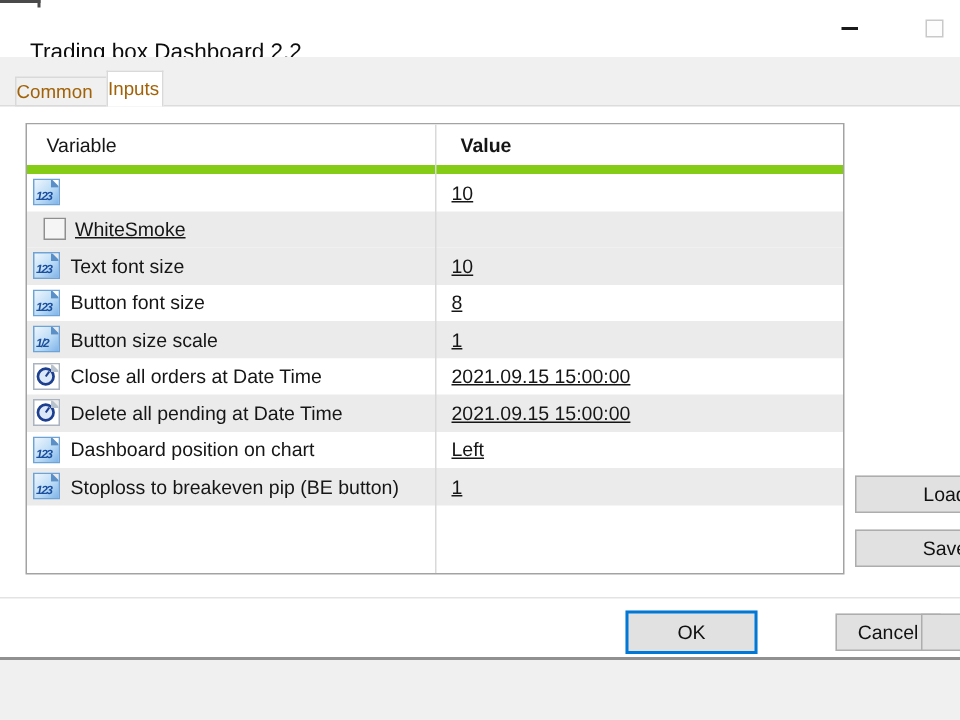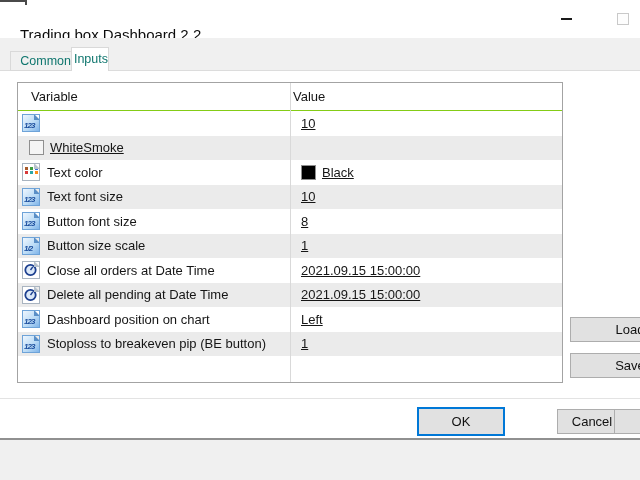--- a/index.html
+++ b/index.html
@@ -10,30 +10,30 @@
   }
   .dialog{position:absolute;left:0;top:0;width:640px;height:440px;background:#ffffff;}
   .stray-h{position:absolute;left:0;top:0;width:27px;height:2px;background:#4a4a4a;}
   .stray-v{position:absolute;left:25px;top:0;width:2px;height:5px;background:#4a4a4a;}
   .title-text{position:absolute;left:20px;top:26px;font-size:15px;color:#0c0c0c;white-space:nowrap;}
   .min-dash{position:absolute;left:561px;top:18px;width:11px;height:2px;background:#1a1a1a;cursor:default;}
   .max-box{position:absolute;left:617px;top:13px;width:10px;height:10px;border:1px solid #c9c9c9;background:#fdfdfd;}
   .tabstrip{position:absolute;left:0;top:38px;width:640px;height:32px;background:#f0f0f0;}
   .pane-top-line{position:absolute;left:0;top:70px;width:640px;height:1px;background:#dcdcdc;}
   .page-bottom-line{position:absolute;left:0;top:398px;width:640px;height:1px;background:#e3e3e3;}
-  .tab{position:absolute;font-size:12.5px;color:#0f766e;text-align:right;box-sizing:border-box;cursor:default;}
+  .tab{position:absolute;font-size:12.5px;color:#a16207;text-align:left;box-sizing:border-box;cursor:default;}
   .tab-common{left:10px;top:51px;width:62px;height:20px;line-height:19px;background:#f0f0f0;border:1px solid #d9d9d9;}
   .tab-inputs{left:71px;top:47px;width:38px;height:24px;line-height:23px;background:#ffffff;
     border:1px solid #d9d9d9;border-bottom:none;z-index:3;}
   .ptable{position:absolute;left:17px;top:82px;width:546px;height:301px;background:#fff;
     border:1px solid #a3a3a3;box-sizing:border-box;font-size:13px;color:#161616;}
   .col-divider{position:absolute;left:272px;top:0;bottom:0;width:1px;background:#d9d9d9;z-index:2;}
-  .thead{display:flex;height:27px;align-items:center;border-bottom:1px solid #84cc16;background:#fff;}
+  .thead{display:flex;height:27px;align-items:center;border-bottom:6px solid #84cc16;background:#fff;}
   .th-var{width:272px;padding-left:13px;box-sizing:border-box;}
-  .th-val{flex:1;padding-left:3px;}
+  .th-val{flex:1;padding-left:17px;font-weight:bold;}
   .prow{display:flex;height:24.5px;align-items:center;--rowbg:#ffffff;background:var(--rowbg);}
   .prow.stripe{--rowbg:#ebebeb;}
   .cell-var{width:272px;display:flex;align-items:center;padding-left:4px;box-sizing:border-box;overflow:hidden;white-space:nowrap;}
   .cell-val{flex:1;display:flex;align-items:center;padding-left:11px;overflow:hidden;white-space:nowrap;text-decoration:underline;}
   .icon-page{position:relative;width:18px;height:18px;box-sizing:border-box;margin-right:7px;flex:0 0 18px;
     border:1px solid #6ea3d8;background:linear-gradient(135deg,#eef6fe 0%,#bcdcf6 55%,#7fb4e9 100%);overflow:hidden;}
   .icon-page .glyph{position:absolute;left:1px;bottom:1px;font-size:8px;font-weight:bold;font-style:italic;
     color:#1c4e9e;letter-spacing:-1px;line-height:8px;}
   .icon-page .fold{position:absolute;top:-1px;right:-1px;width:0;height:0;
     border-top:6px solid var(--rowbg);border-left:6px solid #5a8fc7;}
@@ -88,40 +88,20 @@
           <div class="cell-val">
             <span>10</span>
           </div>
         </div>
         <div class="prow stripe">
           <div class="cell-val">
             <span class="swatch" style="background: rgb(245, 245, 245);"></span>
             <span>WhiteSmoke</span>
           </div>
         </div>
-        <div class="prow">
-          <div class="cell-var">
-            <div class="icon-page white">
-              <span class="dots">
-                <i style="background: rgb(168, 90, 42);"></i>
-                <i style="background: rgb(63, 158, 63);"></i>
-                <i style="background: rgb(58, 111, 216);"></i>
-                <i style="background: rgb(216, 58, 58);"></i>
-                <i style="background: rgb(42, 167, 167);"></i>
-                <i style="background: rgb(255, 140, 26);"></i>
-              </span>
-              <span class="fold"></span>
-            </div>
-            <span>Text color</span>
-          </div>
-          <div class="cell-val">
-            <span class="swatch" style="background: rgb(0, 0, 0);"></span>
-            <span>Black</span>
-          </div>
-        </div>
         <div class="prow stripe">
           <div class="cell-var">
             <div class="icon-page">
               <span class="glyph">123</span>
               <span class="fold"></span>
             </div>
             <span>Text font size</span>
           </div>
           <div class="cell-val">
             <span>10</span>

